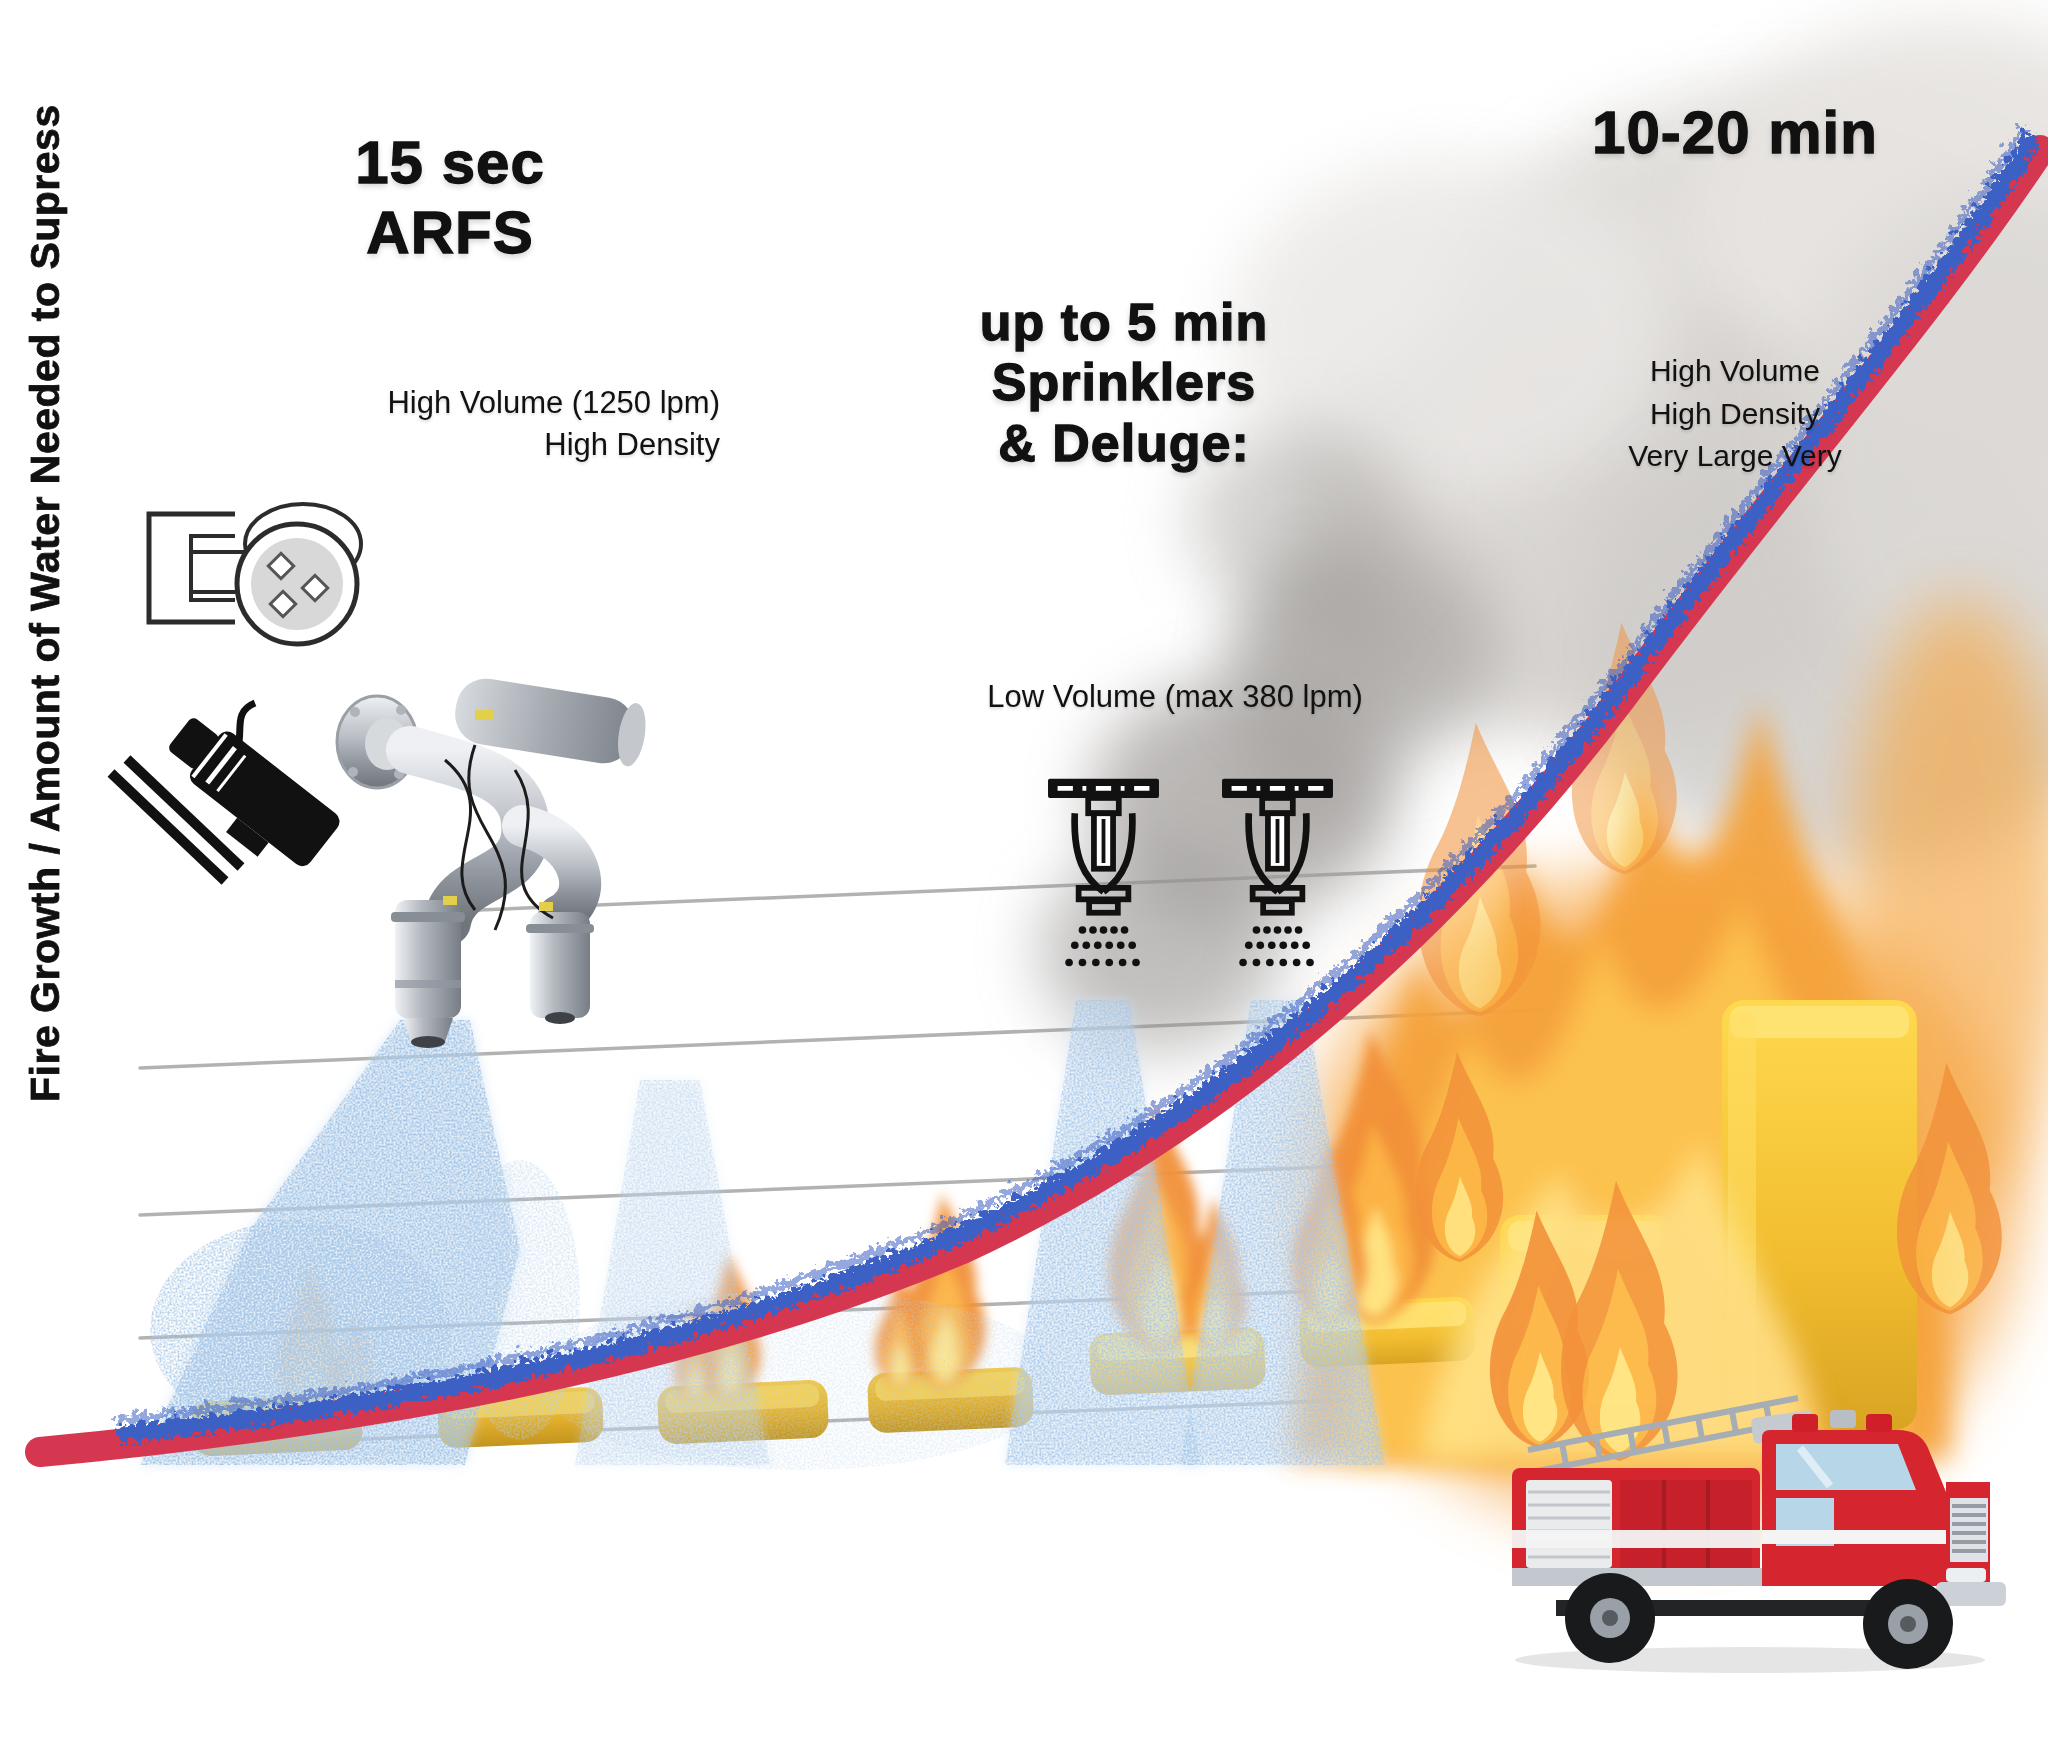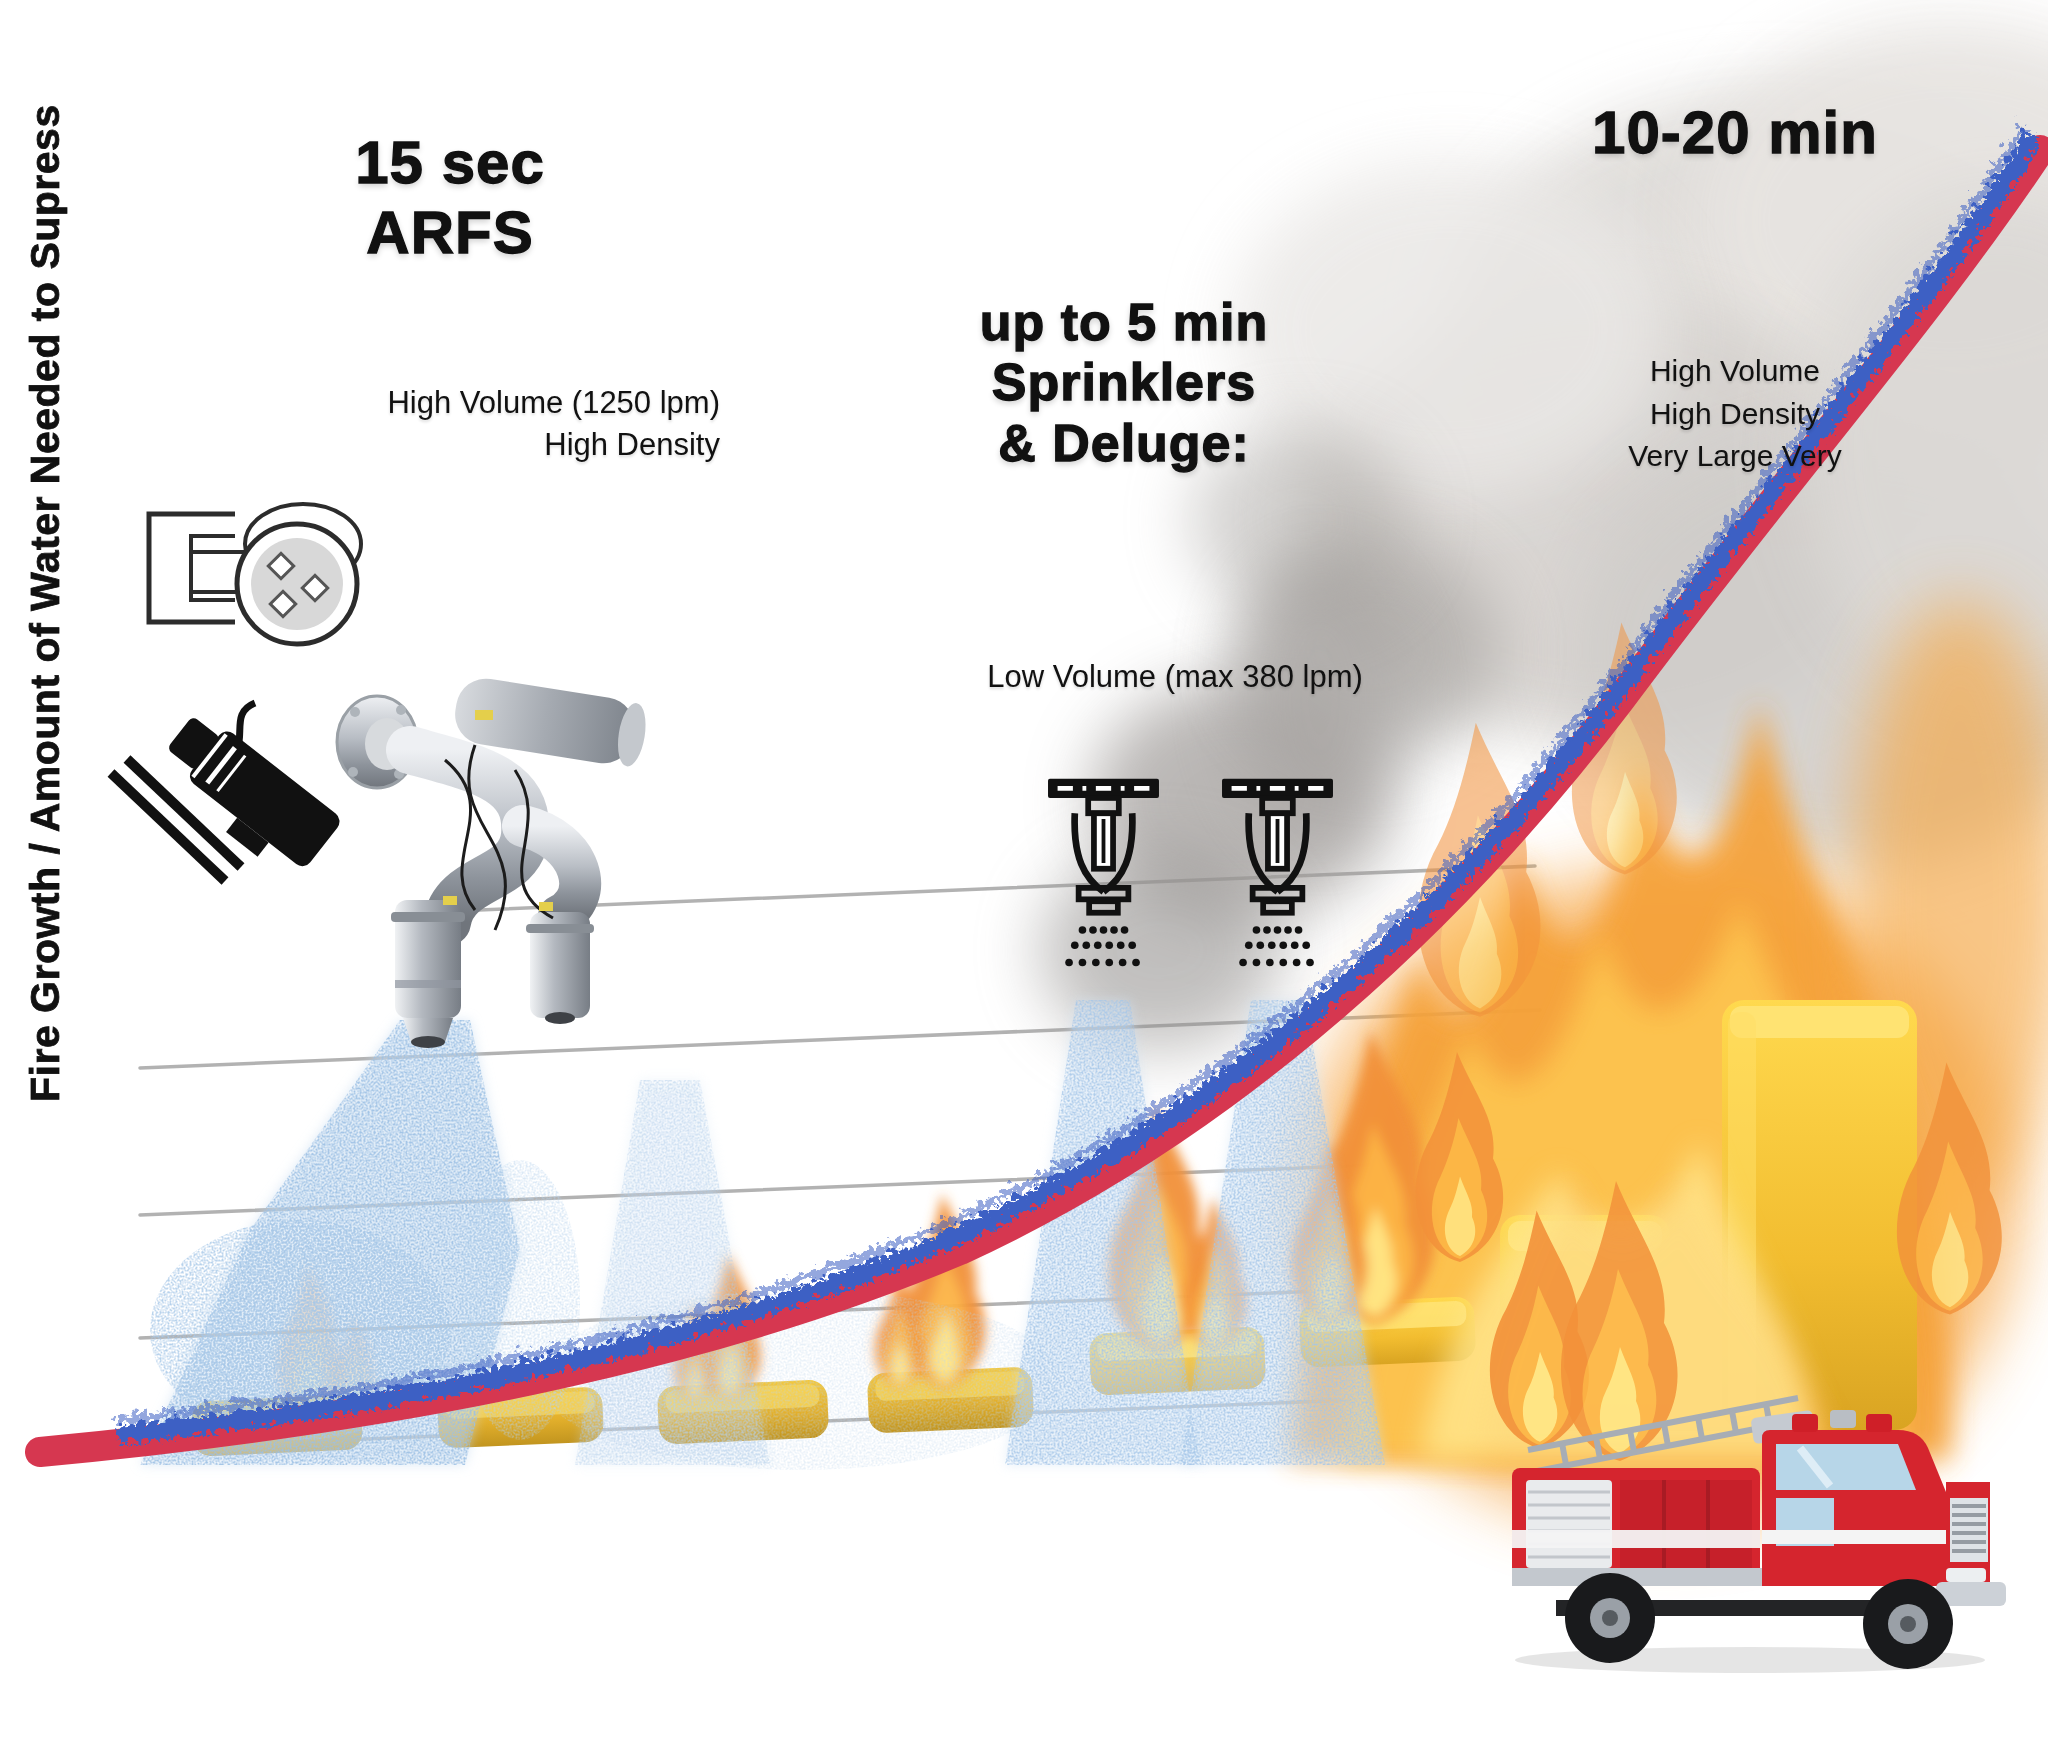--- a/index.html
+++ b/index.html
@@ -7,21 +7,21 @@
           font-family:"Liberation Sans",sans-serif;color:#111;}
   .abs{position:absolute;}
   .h1{position:absolute;font-weight:700;-webkit-text-stroke:1.3px #111;font-size:60px;line-height:1.16;
       text-align:center;letter-spacing:1px;text-shadow:0 3px 6px rgba(0,0,0,.20);}
   .sub{position:absolute;font-weight:400;font-size:31px;line-height:1.35;text-align:center;
        text-shadow:0 2px 3px rgba(0,0,0,.15);}
   .line{display:block;}
   .t1{left:180px;top:128px;width:540px;}
   .s1{left:180px;top:382px;width:540px;text-align:right;}
   .t2{left:814px;top:292px;width:620px;font-size:52px;}
-  .s2{left:845px;top:656px;width:660px;}
+  .s2{left:845px;top:676px;width:660px;}
   .t3{left:1455px;top:98px;width:560px;}
   .s3{left:1455px;top:350px;width:560px;font-size:30px;line-height:1.42;}
   .ylabel{position:absolute;left:22px;top:1102px;transform:rotate(-90deg);transform-origin:0 0;
           font-size:41px;font-weight:700;white-space:nowrap;letter-spacing:.5px;-webkit-text-stroke:.8px #111;}
   svg{display:block;}
 </style>
 </head>
 <body>
 
 <div class="canvas">

